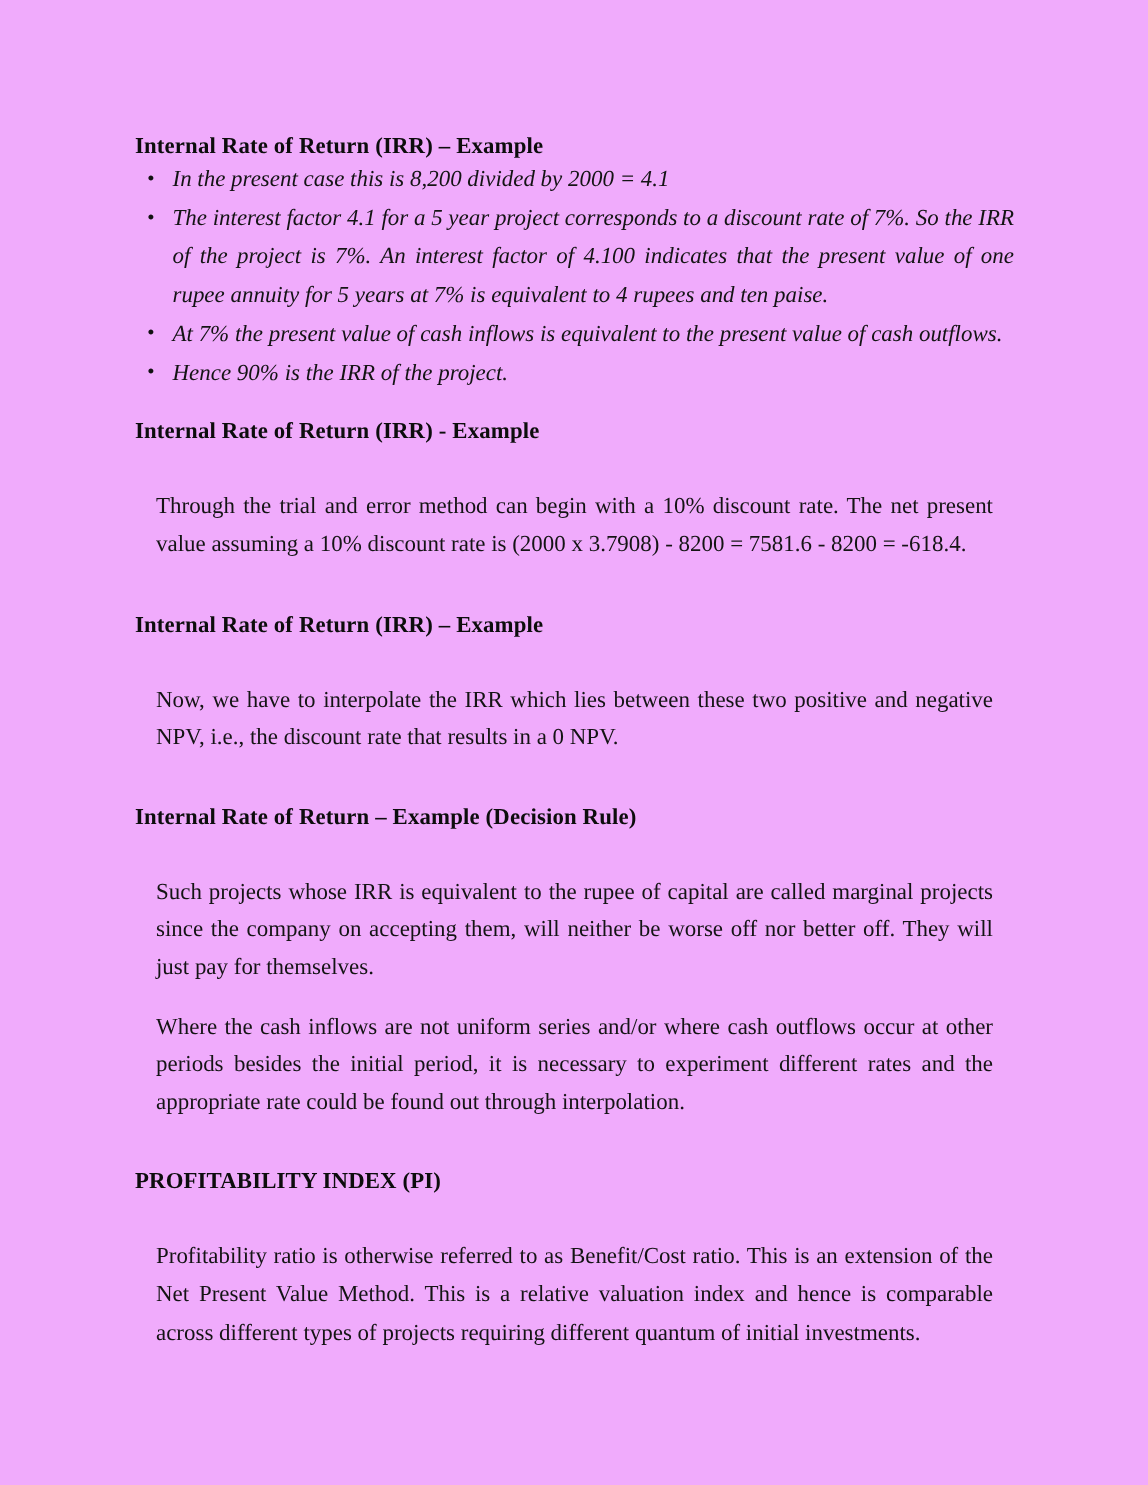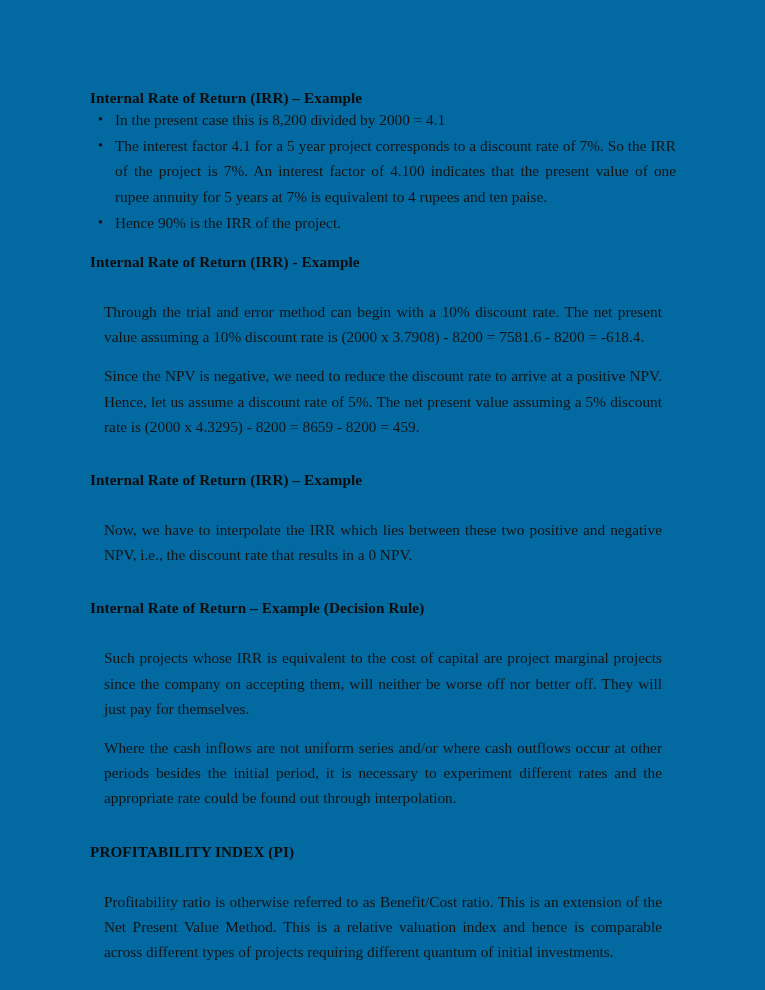--- a/index.html
+++ b/index.html
@@ -13,21 +13,21 @@
     height: 990px;
     overflow: hidden;
     font-family: "Liberation Serif", "DejaVu Serif", serif;
     color: #111111;
     -webkit-font-smoothing: antialiased;
   }
   .page {
     position: relative;
     width: 765px;
     height: 990px;
-    background: #0369a1;
+    background: #f0abfc;
     box-sizing: border-box;
   }
   .content {
     position: absolute;
     left: 90px;
     top: 88px;
     width: 586px;
   }
   h2.heading {
     font-size: 15.2px;
@@ -66,57 +66,59 @@
   ul.bullets li::before {
     content: "\2022";
     position: absolute;
     left: 8px;
     top: 0;
     font-size: 14px;
     line-height: 25.2px;
     color: #111111;
   }
   ul.bullets li:last-child { margin-bottom: 0; }
-  .list-block { margin-top: 13px; }
+  .list-block { margin-top: 13px; font-style: italic; }
 </style>
 </head>
 <body>
 
 <div class="page">
   <div class="content">
 
     <h2 class="heading">Internal Rate of Return (IRR) – Example</h2>
 
     <ul class="bullets list-block">
       <li>
         <span>In the present case this is 8,200 divided by 2000 = 4.1</span>
       </li>
       <li>
         <span>The interest factor 4.1 for a 5 year project corresponds to a discount rate of 7%. So the IRR of the project is 7%. An interest factor of 4.100 indicates that the present value of one rupee annuity for 5 years at 7% is equivalent to 4 rupees and ten paise.</span>
       </li>
       <li>
+        <span>At 7% the present value of cash inflows is equivalent to the present value of cash outflows.</span>
+      </li>
+      <li>
         <span>Hence 90% is the IRR of the project.</span>
       </li>
     </ul>
 
     <div class="sec-gap-before-heading"></div>
     <h2 class="heading">Internal Rate of Return (IRR) - Example</h2>
     <div class="sec-gap-after-heading"></div>
     <p class="para">Through the trial and error method can begin with a 10% discount rate. The net present value assuming a 10% discount rate is (2000 x 3.7908) - 8200 = 7581.6 - 8200 = -618.4.</p>
-    <p class="para">Since the NPV is negative, we need to reduce the discount rate to arrive at a positive NPV. Hence, let us assume a discount rate of 5%. The net present value assuming a 5% discount rate is (2000 x 4.3295) - 8200 = 8659 - 8200 = 459.</p>
 
     <div class="sec-gap-before-heading"></div>
     <h2 class="heading">Internal Rate of Return (IRR) – Example</h2>
     <div class="sec-gap-after-heading"></div>
     <p class="para">Now, we have to interpolate the IRR which lies between these two positive and negative NPV, i.e., the discount rate that results in a 0 NPV.</p>
 
     <div class="sec-gap-before-heading"></div>
     <h2 class="heading">Internal Rate of Return – Example (Decision Rule)</h2>
     <div class="sec-gap-after-heading"></div>
-    <p class="para">Such projects whose IRR is equivalent to the cost of capital are project marginal projects since the company on accepting them, will neither be worse off nor better off. They will just pay for themselves.</p>
+    <p class="para">Such projects whose IRR is equivalent to the rupee of capital are called marginal projects since the company on accepting them, will neither be worse off nor better off. They will just pay for themselves.</p>
     <p class="para">Where the cash inflows are not uniform series and/or where cash outflows occur at other periods besides the initial period, it is necessary to experiment different rates and the appropriate rate could be found out through interpolation.</p>
 
     <div class="sec-gap-before-heading"></div>
     <h2 class="heading">PROFITABILITY INDEX (PI)</h2>
     <div class="sec-gap-after-heading"></div>
     <p class="para">Profitability ratio is otherwise referred to as Benefit/Cost ratio. This is an extension of the Net Present Value Method. This is a relative valuation index and hence is comparable across different types of projects requiring different quantum of initial investments.</p>
 
   </div>
 </div>
 

